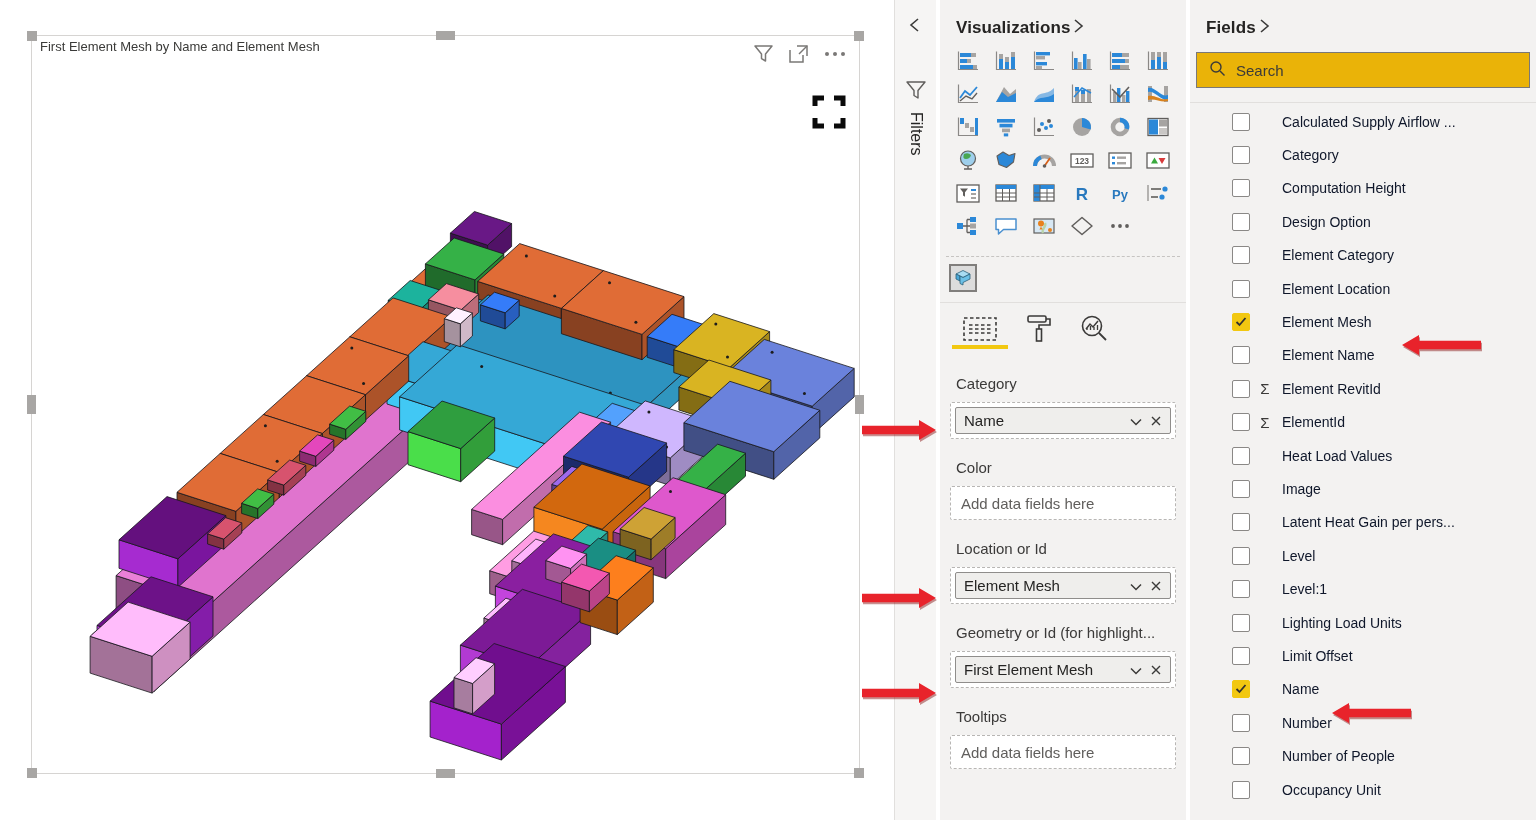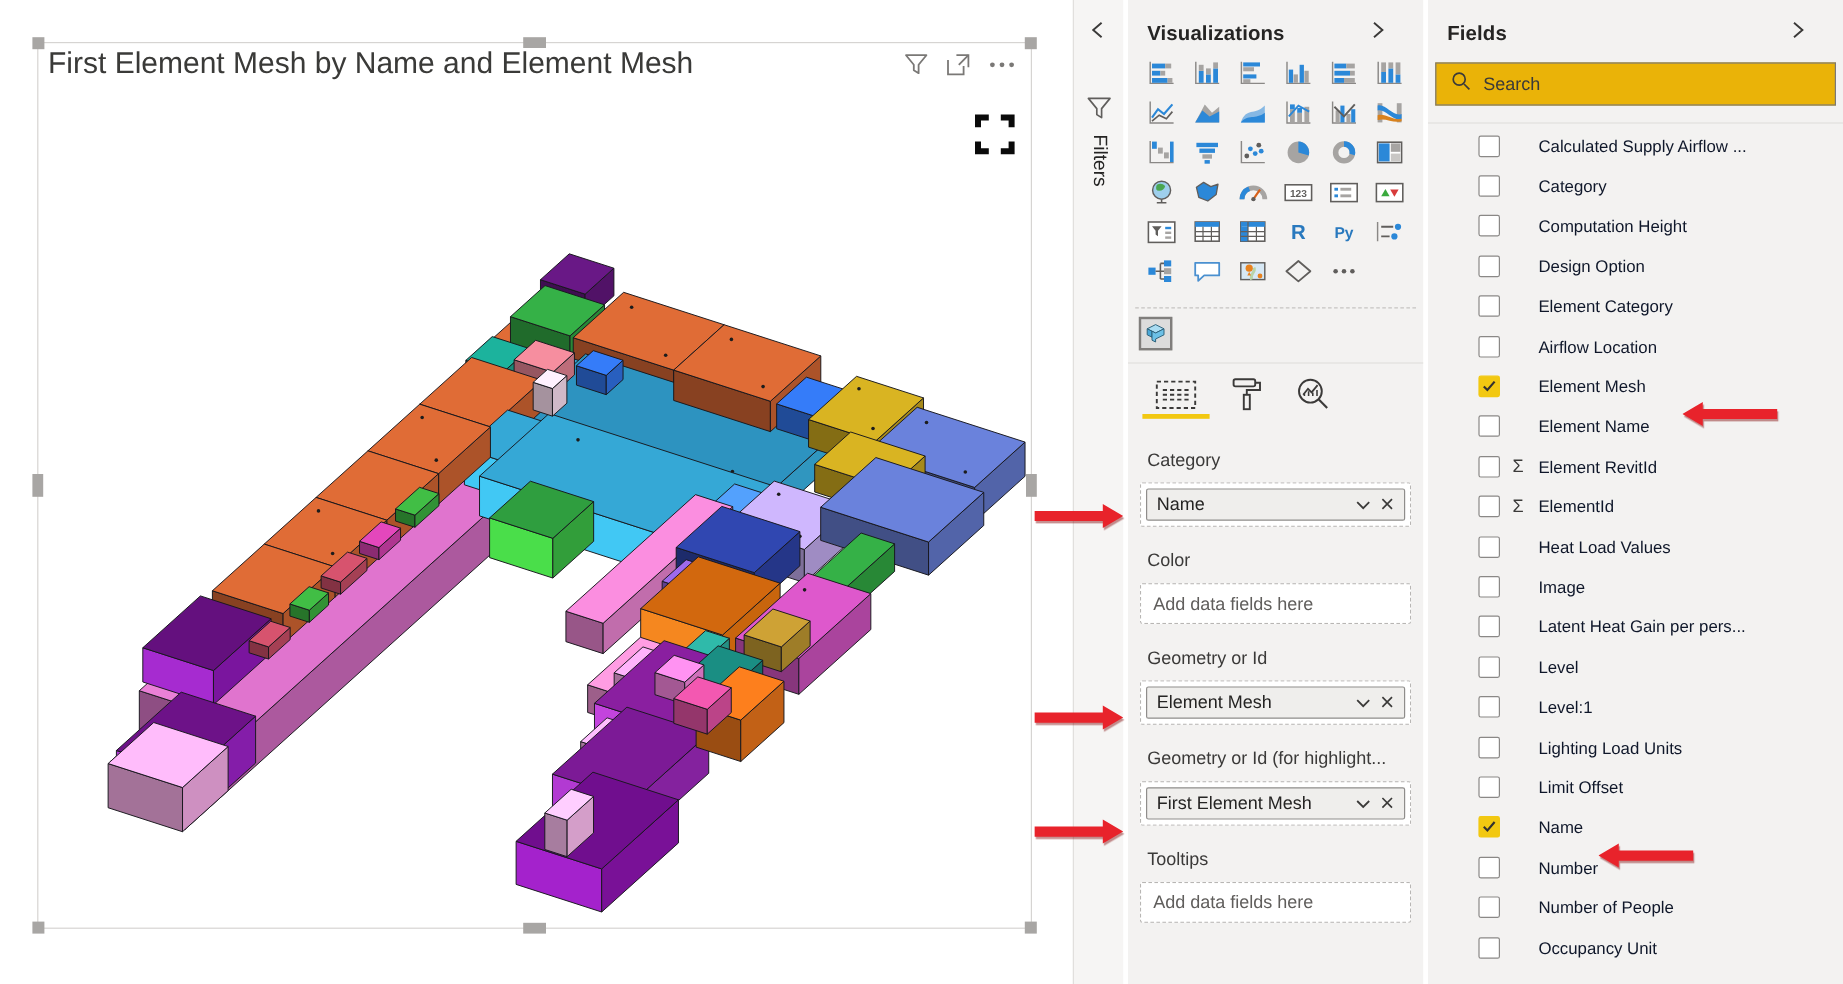--- a/index.html
+++ b/index.html
@@ -8,39 +8,39 @@
   body { position:relative; }
 
   
   .canvas { position:absolute; left:0; top:0; width:893px; height:820px; background:#fff; }
   .frame { position:absolute; left:31px; top:35px; width:829px; height:739px;
     border:1px solid #d6d4d2; background:#fff; }
   .handle { position:absolute; background:#a8a6a4; z-index:5; }
   .h-c { width:10px; height:10px; }
   .h-h { width:19px; height:9px; }
   .h-v { width:9px; height:19px; }
-  .vtitle { position:absolute; left:8px; top:3px; font-size:25px; color:#3a3a38; white-space:nowrap; }
+  .vtitle { position:absolute; left:8px; top:3px; font-size:13px; color:#3a3a38; white-space:nowrap; }
   .vtoolbar { position:absolute; right:12px; top:8px; display:flex; gap:14px; align-items:center; }
   .vtoolbar svg { display:block; }
   .focus-btn { position:absolute; right:12px; top:58px; }
   #model { position:absolute; left:8px; top:128px; }
 
   
   .fstrip { position:absolute; left:894px; top:0; width:42px; height:820px;
     background:#f6f5f4; border-left:1px solid #e1dfdd; }
   .fstrip .chev { position:absolute; left:11px; top:16px; }
   .fstrip .funnel { position:absolute; left:10px; top:80px; }
   .fstrip .vlabel { position:absolute; left:50%; transform:translateX(-50%); top:112px;
     writing-mode:vertical-rl; font-size:16px; color:#252423; }
 
   
   .pane { position:absolute; top:0; height:820px; background:#f3f2f1; }
   .viz { left:940px; width:246px; }
   .flds { left:1190px; width:346px; }
-  .pane-head { display:flex; align-items:center; justify-content:space-between;
+  .pane-head { display:flex; align-items:center; justify-content:flex-start;
     padding:15px 30px 6px 16px; height:46px; }
   .pane-title { font-size:17px; font-weight:700; color:#252423; letter-spacing:.1px; }
 
   .gallery { width:230px; margin:4px 0 0 9px; display:grid;
     grid-template-columns:repeat(6,38px); grid-auto-rows:33px; }
   .gcell { display:flex; align-items:flex-start; justify-content:center; cursor:pointer; }
   .dashdiv { border-top:1px dashed #c6c4c2; margin:8px 6px 0 6px; }
   .soliddiv { border-top:1px solid #e1dfdd; margin:10px 0 0 0; }
   .thumb { width:28px; height:28px; margin:7px 0 0 9px; border:2px solid #807e7c;
     background:#dcdcdc; display:flex; align-items:center; justify-content:center; }
@@ -662,21 +662,21 @@
             </svg></span>
           <span><svg width="10" height="10" viewBox="0 0 10 10">
               <path d="M1 1l8 8 M9 1l-8 8" stroke="#3b3a39" stroke-width="1.4"></path>
             </svg></span>
         </div>
       </div>
       <div class="wlabel">Color</div>
       <div class="well empty">
         <span>Add data fields here</span>
       </div>
-      <div class="wlabel">Geometry or Id</div>
+      <div class="wlabel">Location or Id</div>
       <div class="well filled">
         <div class="pill">
           <span>Element Mesh</span>
           <span class="sp"></span>
           <span><svg width="12" height="8" viewBox="0 0 12 8">
               <path d="M1 1.5l5 5 5-5" fill="none" stroke="#3b3a39" stroke-width="1.5"></path>
             </svg></span>
           <span><svg width="10" height="10" viewBox="0 0 10 10">
               <path d="M1 1l8 8 M9 1l-8 8" stroke="#3b3a39" stroke-width="1.4"></path>
             </svg></span>
@@ -743,21 +743,21 @@
         <span class="flabel">Design Option</span>
       </div>
       <div class="frow">
         <span class="cb"></span>
         <span class="sig"></span>
         <span class="flabel">Element Category</span>
       </div>
       <div class="frow">
         <span class="cb"></span>
         <span class="sig"></span>
-        <span class="flabel">Airflow Location</span>
+        <span class="flabel">Element Location</span>
       </div>
       <div class="frow">
         <span class="cb on">
           <svg width="12" height="10" viewBox="0 0 12 10">
             <path d="M1.5 5l3 3 6-7" fill="none" stroke="#323130" stroke-width="1.8"></path>
           </svg>
         </span>
         <span class="sig"></span>
         <span class="flabel">Element Mesh</span>
       </div>

